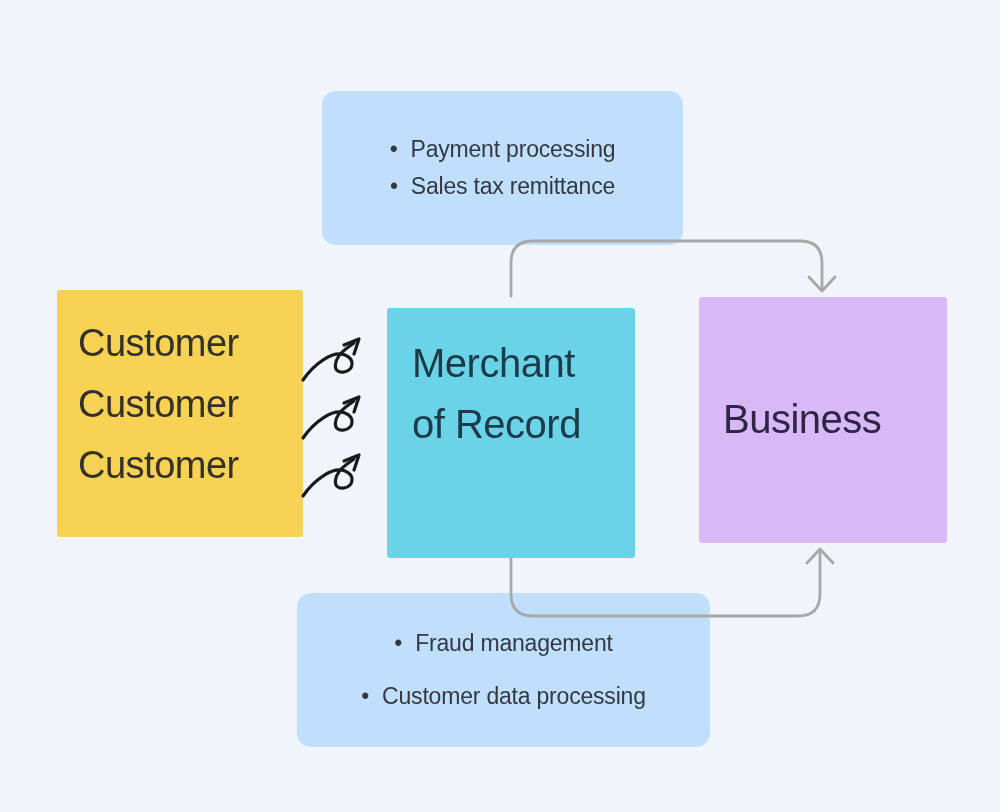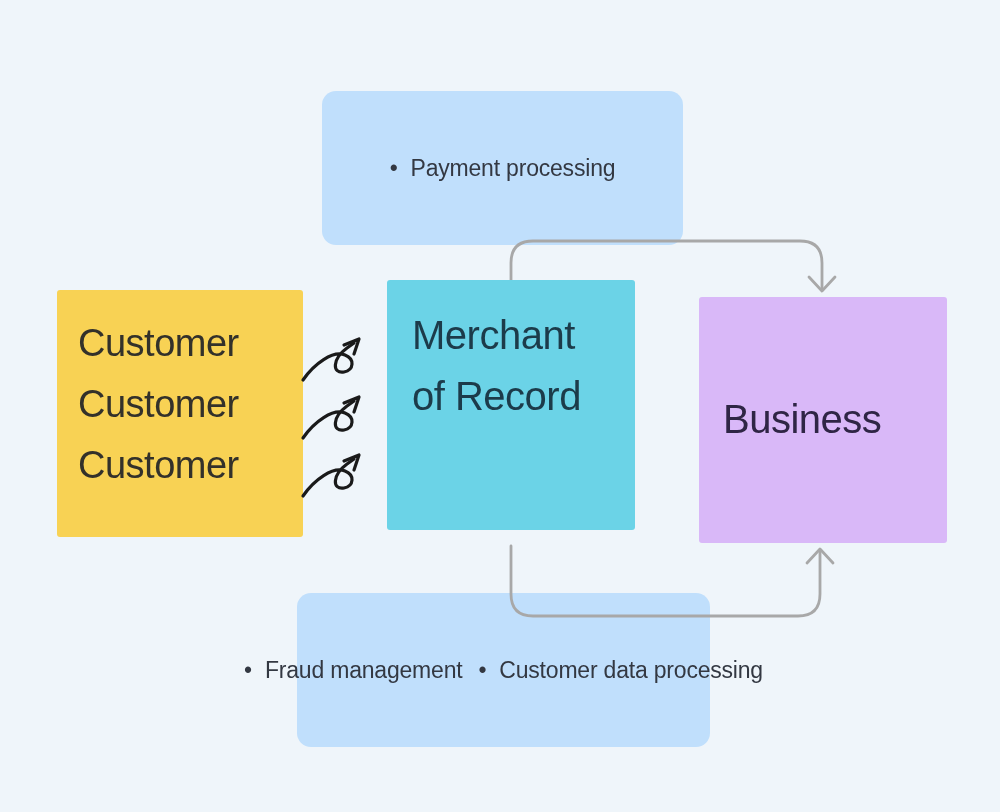--- a/index.html
+++ b/index.html
@@ -32,21 +32,21 @@
   .box-customer{
     left:57px;top:290px;width:246px;height:247px;
     background:var(--yellow,#F8D254);
     padding:23px 0 2px 21px;
   }
   .box-customer .line{
     font-size:38px;line-height:61px;font-weight:500;
     letter-spacing:-0.5px;color:var(--text-customer,#33312A);
   }
   .box-merchant{
-    left:387px;top:280px;width:248px;height:250px;
+    left:387px;top:308px;width:248px;height:250px;
     background:var(--teal,#6BD3E7);
     padding:25px 20px 8px 25px;
   }
   .box-merchant .label{
     font-size:40px;line-height:61px;font-weight:500;
     letter-spacing:-0.5px;color:var(--text-merchant,#1C3B4A);
   }
   .box-business{
     left:699px;top:297px;width:248px;height:246px;
     background:var(--purple,#D9B8F8);
@@ -54,21 +54,21 @@
     padding:12px 0 14px 24px;
   }
   .box-business .label{
     font-size:40px;font-weight:500;
     letter-spacing:-0.5px;color:var(--text-business,#2F2545);
   }
   
   .note{
     position:absolute;border-radius:14px;
     background:var(--note-blue,#C0DFFC);
-    display:flex;flex-direction:row;justify-content:center;
+    display:flex;flex-direction:column;justify-content:center;
     align-items:center;
     z-index:1;
   }
   .note-top{left:322px;top:91px;width:361px;height:154px;}
   .note-bottom{left:297px;top:593px;width:413px;height:154px;gap:16px;}
   .note-line{
     font-size:23px;line-height:37px;font-weight:500;
     letter-spacing:-0.2px;color:var(--text-note,#333842);
     white-space:nowrap;
   }
@@ -85,20 +85,23 @@
   .sq3{left:300px;top:450px;}
 </style>
 </head>
 <body>
 
 <div class="canvas">
 
   <div class="note note-top">
     <div class="note-line">
       <span class="bullet">•</span><span>Payment processing</span>
+    </div>
+    <div class="note-line">
+      <span class="bullet">•</span><span>Sales tax remittance</span>
     </div>
   </div>
 
   <div class="note note-bottom">
     <div class="note-line">
       <span class="bullet">•</span><span>Fraud management</span>
     </div>
     <div class="note-line">
       <span class="bullet">•</span><span>Customer data processing</span>
     </div>

